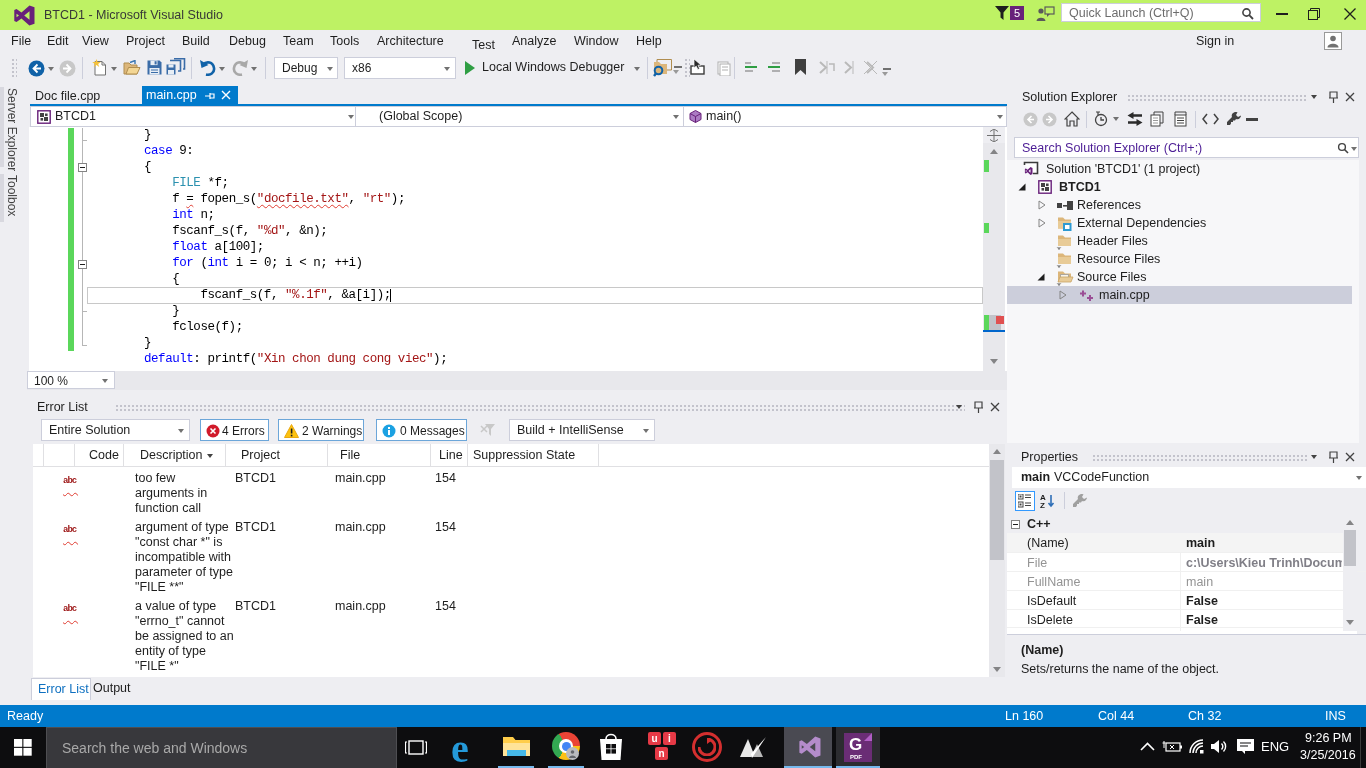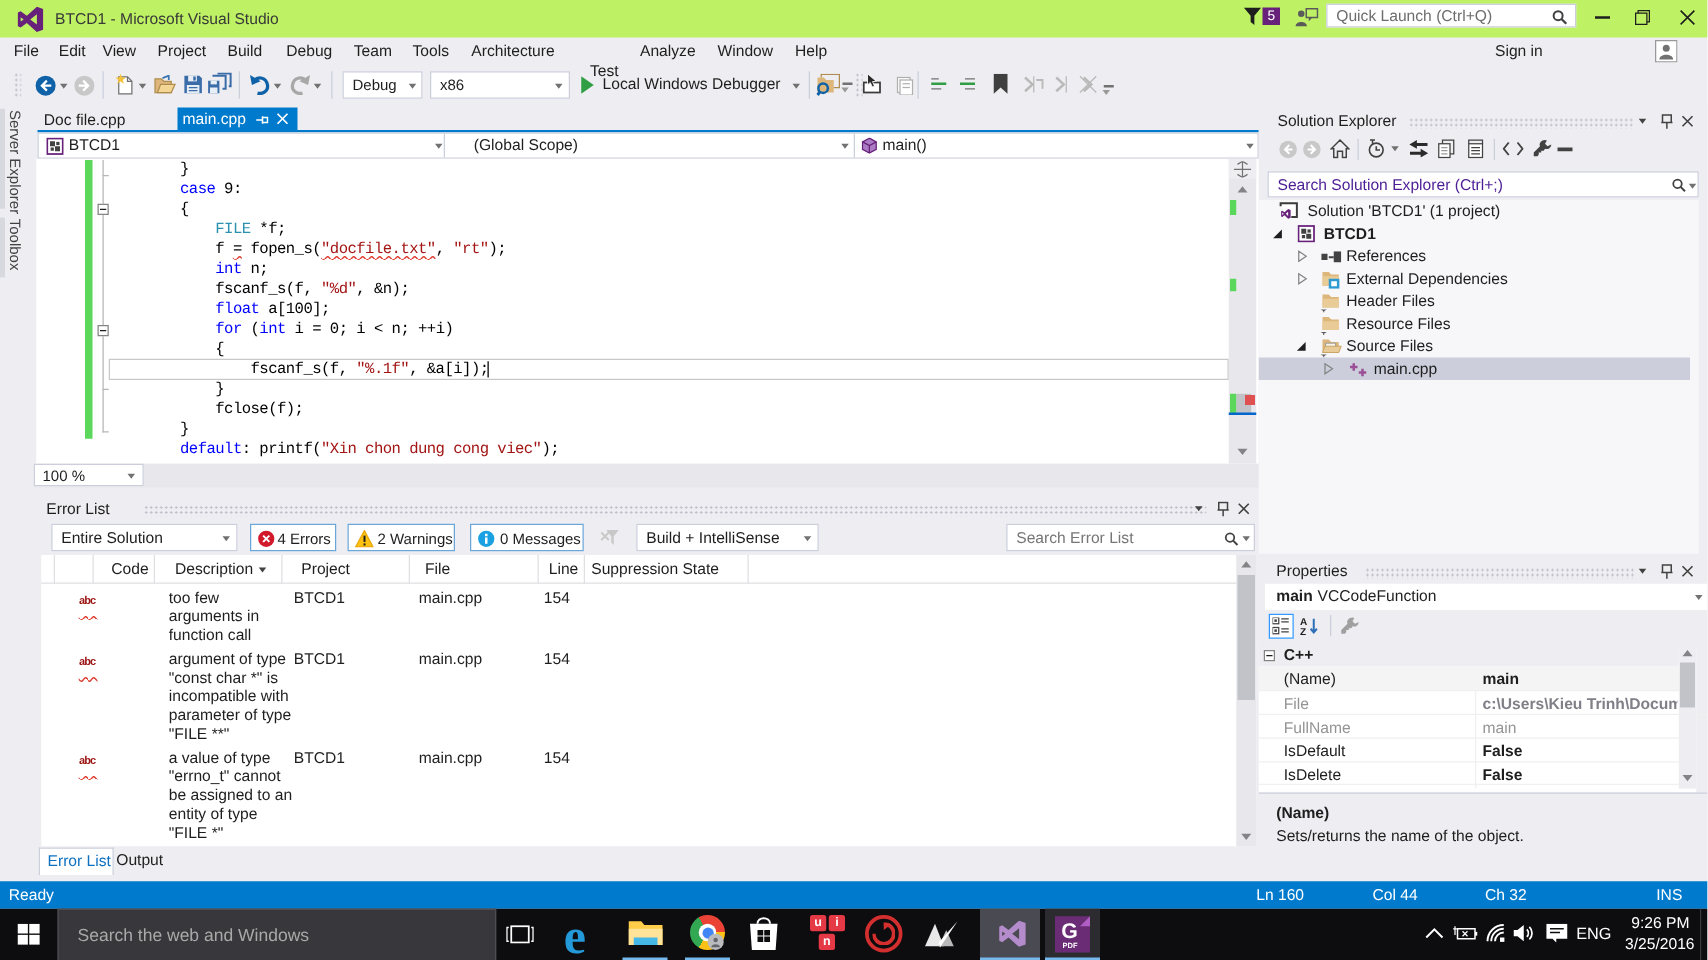--- a/index.html
+++ b/index.html
@@ -56,21 +56,21 @@
 <div class="abs" style="left:0;top:30px;width:1366px;height:22px;font-size:12.5px;color:#1e1e1e;">
   <span class="abs" style="left:11px;top:4px;">File</span>
   <span class="abs" style="left:47px;top:4px;">Edit</span>
   <span class="abs" style="left:82px;top:4px;">View</span>
   <span class="abs" style="left:126px;top:4px;">Project</span>
   <span class="abs" style="left:182px;top:4px;">Build</span>
   <span class="abs" style="left:229px;top:4px;">Debug</span>
   <span class="abs" style="left:283px;top:4px;">Team</span>
   <span class="abs" style="left:330px;top:4px;">Tools</span>
   <span class="abs" style="left:377px;top:4px;">Architecture</span>
-  <span class="abs" style="left:472px;top:20px;">Test</span>
+  <span class="abs" style="left:472px;top:8px;">Test</span>
   <span class="abs" style="left:512px;top:4px;">Analyze</span>
   <span class="abs" style="left:574px;top:4px;">Window</span>
   <span class="abs" style="left:636px;top:4px;">Help</span>
   <span class="abs" style="left:1196px;top:4px;">Sign in</span>
   <svg class="abs" style="left:1324px;top:2px;" width="18" height="18" viewBox="0 0 18 18">
         <rect x="0.5" y="0.5" width="17" height="17" fill="#fff" stroke="#999"></rect>
         <circle cx="9" cy="6.5" r="2.8" fill="#717171"></circle>
         <path d="M3.5 15.5 C3.5 10.5 14.5 10.5 14.5 15.5 Z" fill="#717171"></path>
       </svg>
 </div>
@@ -329,28 +329,20 @@
     <span class="abs" style="left:23px;top:4px;font-size:12px;">0 Messages</span>
   </div>
   <svg class="abs" style="left:455px;top:27px;" width="18" height="15" viewBox="0 0 18 15">
         <path d="M5 1 L15 1 L11 6 L11 13 L9 11 L9 6 Z" fill="#c8c8c8"></path>
         <path d="M1 3 L7 9 M7 3 L1 9" stroke="#c8c8c8" stroke-width="1.5"></path>
       </svg>
   <div class="abs combo" style="left:484px;top:23px;width:146px;height:22px;">
         <span class="abs" style="left:7px;top:3px;font-size:12.5px;">Build + IntelliSense</span>
         <div class="abs caret" style="left:133px;top:9px;"></div>
       </div>
-  <div class="abs combo" style="left:780px;top:23px;width:199px;height:22px;">
-    <span class="abs" style="left:7px;top:3px;font-size:12.5px;color:#767676;">Search Error List</span>
-    <svg class="abs" style="left:173px;top:5px;" width="12" height="12" viewBox="0 0 12 12">
-          <circle cx="5" cy="5" r="3.4" fill="none" stroke="#424242" stroke-width="1.4"></circle>
-          <line x1="7.5" y1="7.5" x2="11" y2="11" stroke="#424242" stroke-width="1.6"></line>
-        </svg>
-    <div class="abs caret" style="left:188px;top:9px;"></div>
-  </div>
 
   <div class="abs" style="left:8px;top:48px;width:972px;height:233px;background:#fff;">
 
     <div class="abs" style="left:0;top:0;width:972px;height:23px;border-bottom:1px solid #e0e0e3;"></div>
     <span class="abs" style="left:56px;top:4px;font-size:12.5px;">Code</span>
     <span class="abs" style="left:107px;top:4px;font-size:12.5px;">Description</span>
     <div class="abs caret" style="left:174px;top:10px;border-top-color:#424242;"></div>
     <span class="abs" style="left:208px;top:4px;font-size:12.5px;">Project</span>
     <span class="abs" style="left:307px;top:4px;font-size:12.5px;">File</span>
     <span class="abs" style="left:406px;top:4px;font-size:12.5px;">Line</span>

